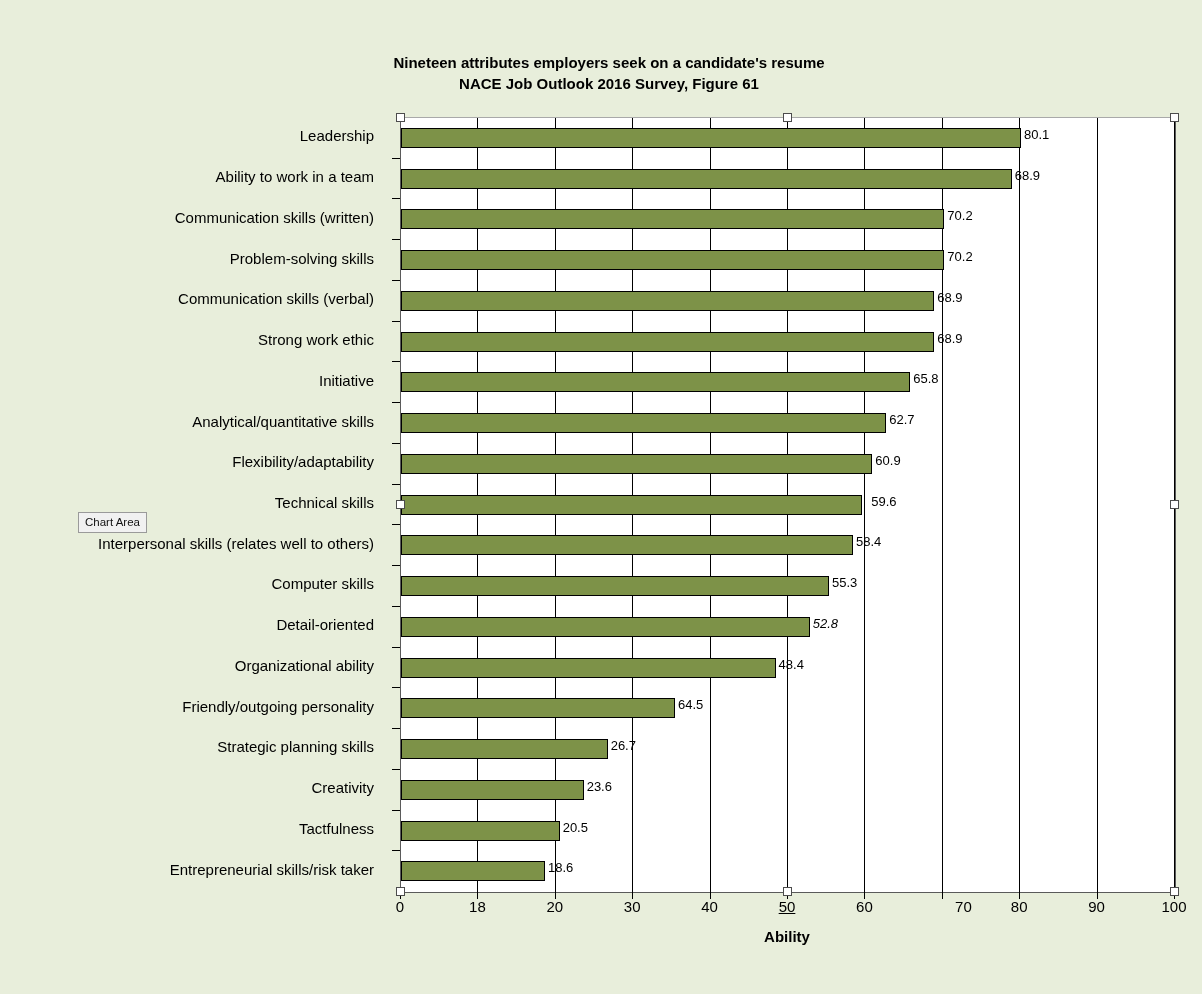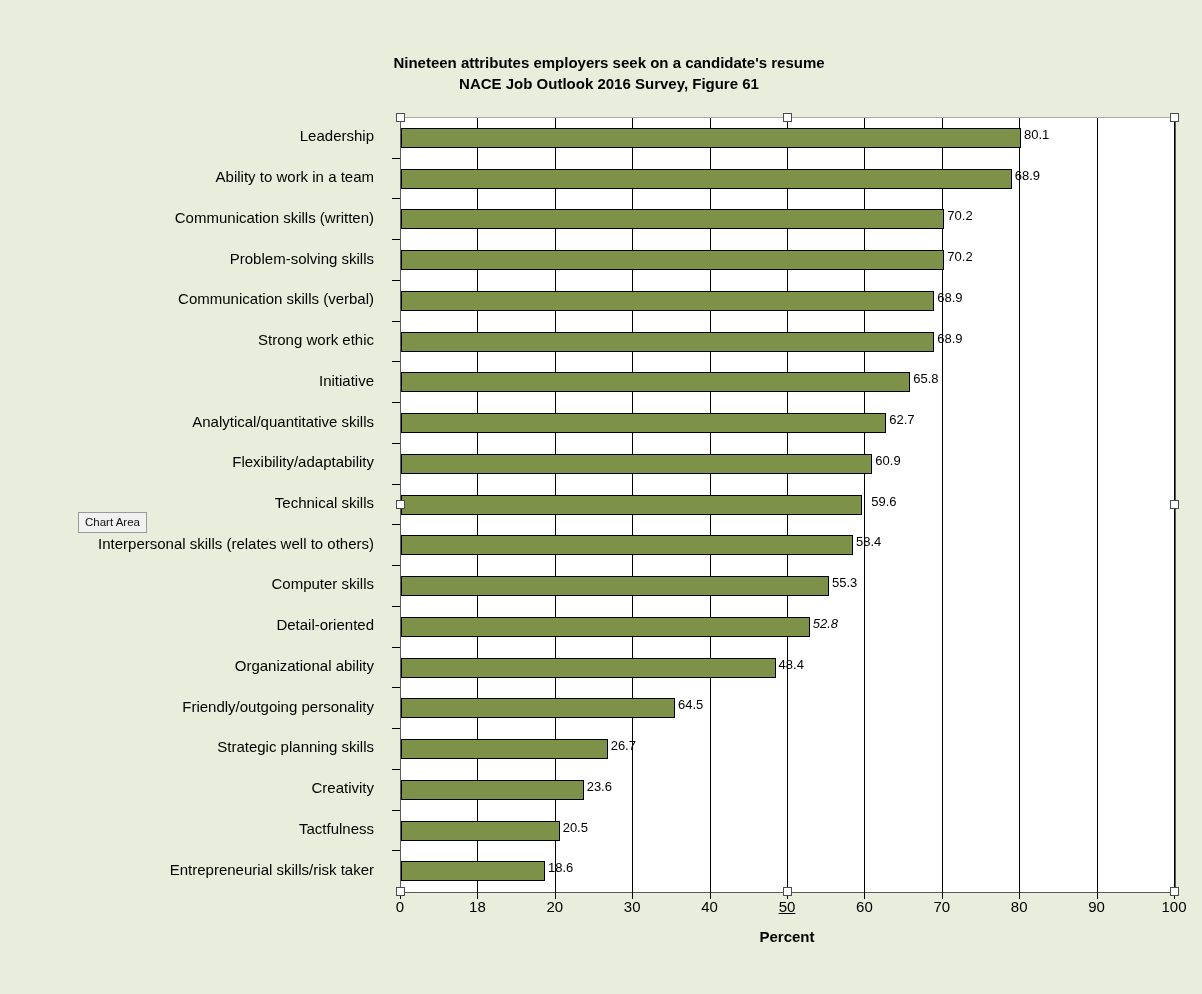--- a/index.html
+++ b/index.html
@@ -333,27 +333,27 @@
       <div class="xtick" style="left: 1166px;"></div>
     </div>
   <div id="xlabels">
       <div class="xlabel" style="left: 392px;">0</div>
       <div class="xlabel" style="left: 469.4px;">18</div>
       <div class="xlabel" style="left: 546.8px;">20</div>
       <div class="xlabel" style="left: 624.2px;">30</div>
       <div class="xlabel" style="left: 701.6px;">40</div>
       <div class="xlabel" style="left: 779px; text-decoration: underline;">50</div>
       <div class="xlabel" style="left: 856.4px;">60</div>
-      <div class="xlabel" style="left: 933.8px;">70</div>
+      <div class="xlabel" style="left: 933.8px; text-align: right;">70</div>
       <div class="xlabel" style="left: 1011.2px;">80</div>
       <div class="xlabel" style="left: 1088.6px;">90</div>
       <div class="xlabel" style="left: 1166px;">100</div>
     </div>
 
-  <div class="axis-title">Percent</div>
+  <div class="axis-title">Ability</div>
 
   <div id="handles">
       <div class="handle" style="left: 387.5px; top: 112.5px;"></div>
       <div class="handle" style="left: 774.5px; top: 112.5px;"></div>
       <div class="handle" style="left: 1161.5px; top: 112.5px;"></div>
       <div class="handle" style="left: 387.5px; top: 499.5px;"></div>
       <div class="handle" style="left: 1161.5px; top: 499.5px;"></div>
       <div class="handle" style="left: 387.5px; top: 886.5px;"></div>
       <div class="handle" style="left: 774.5px; top: 886.5px;"></div>
       <div class="handle" style="left: 1161.5px; top: 886.5px;"></div>

